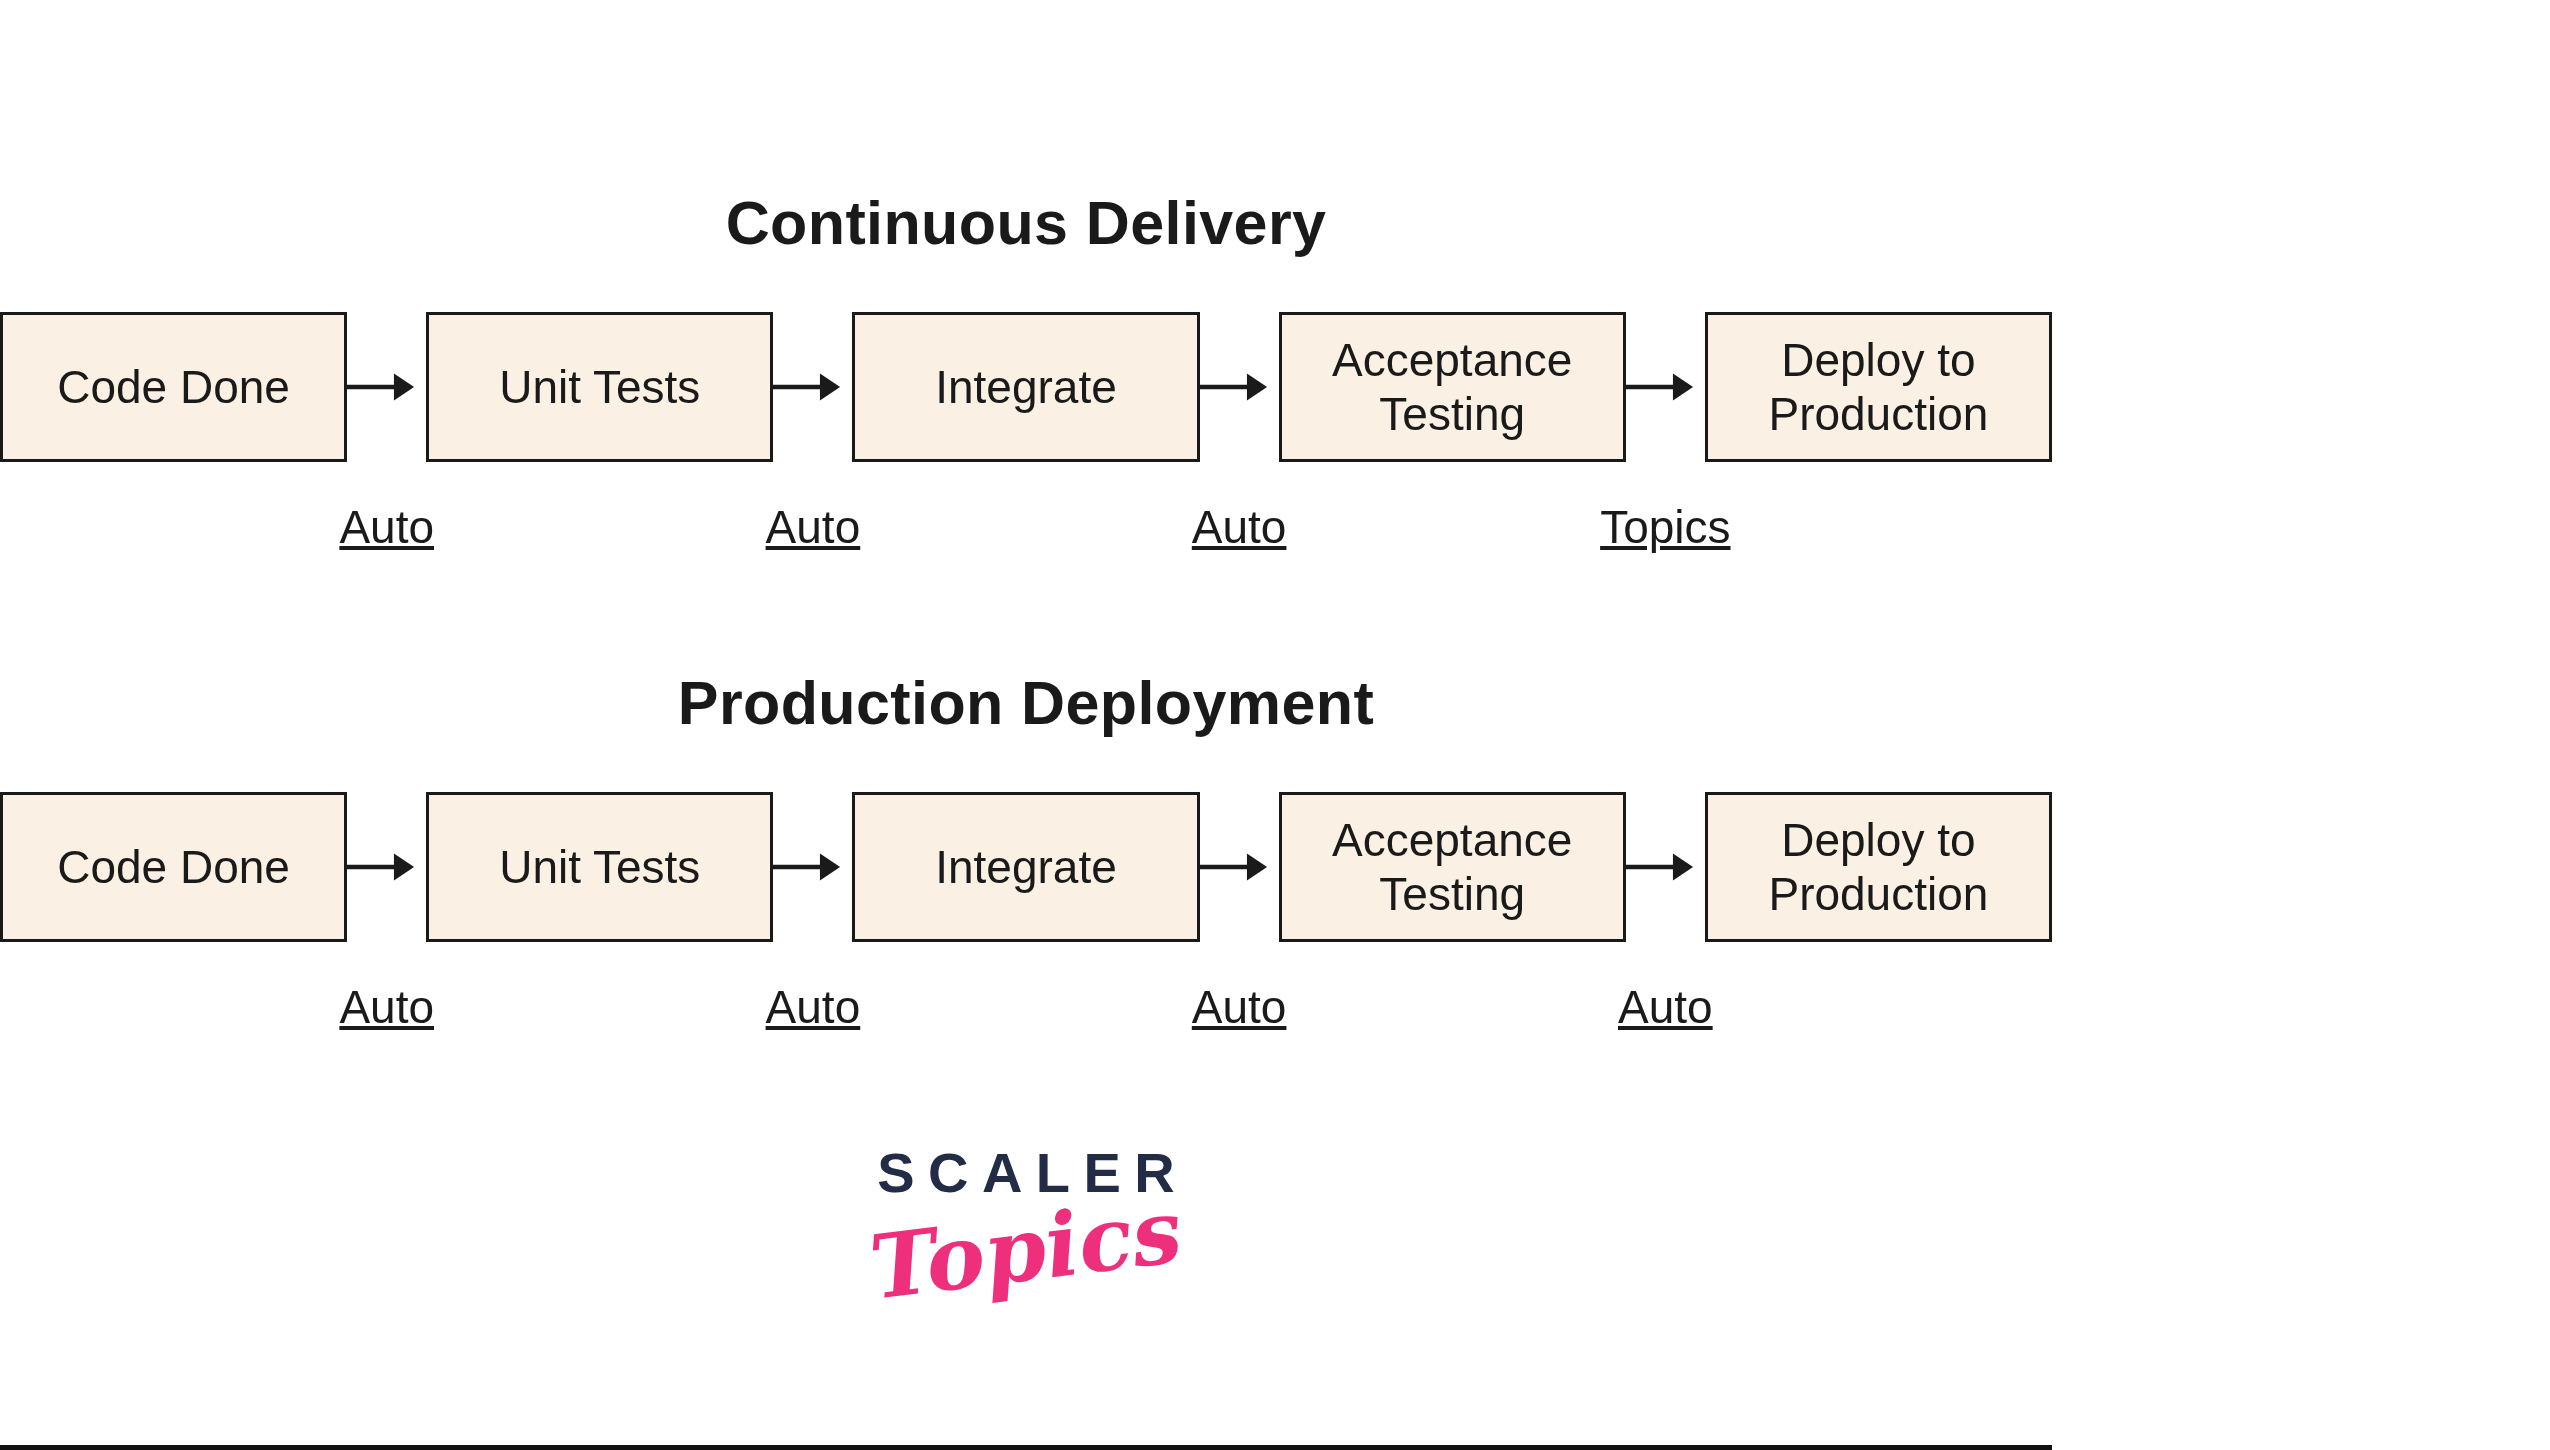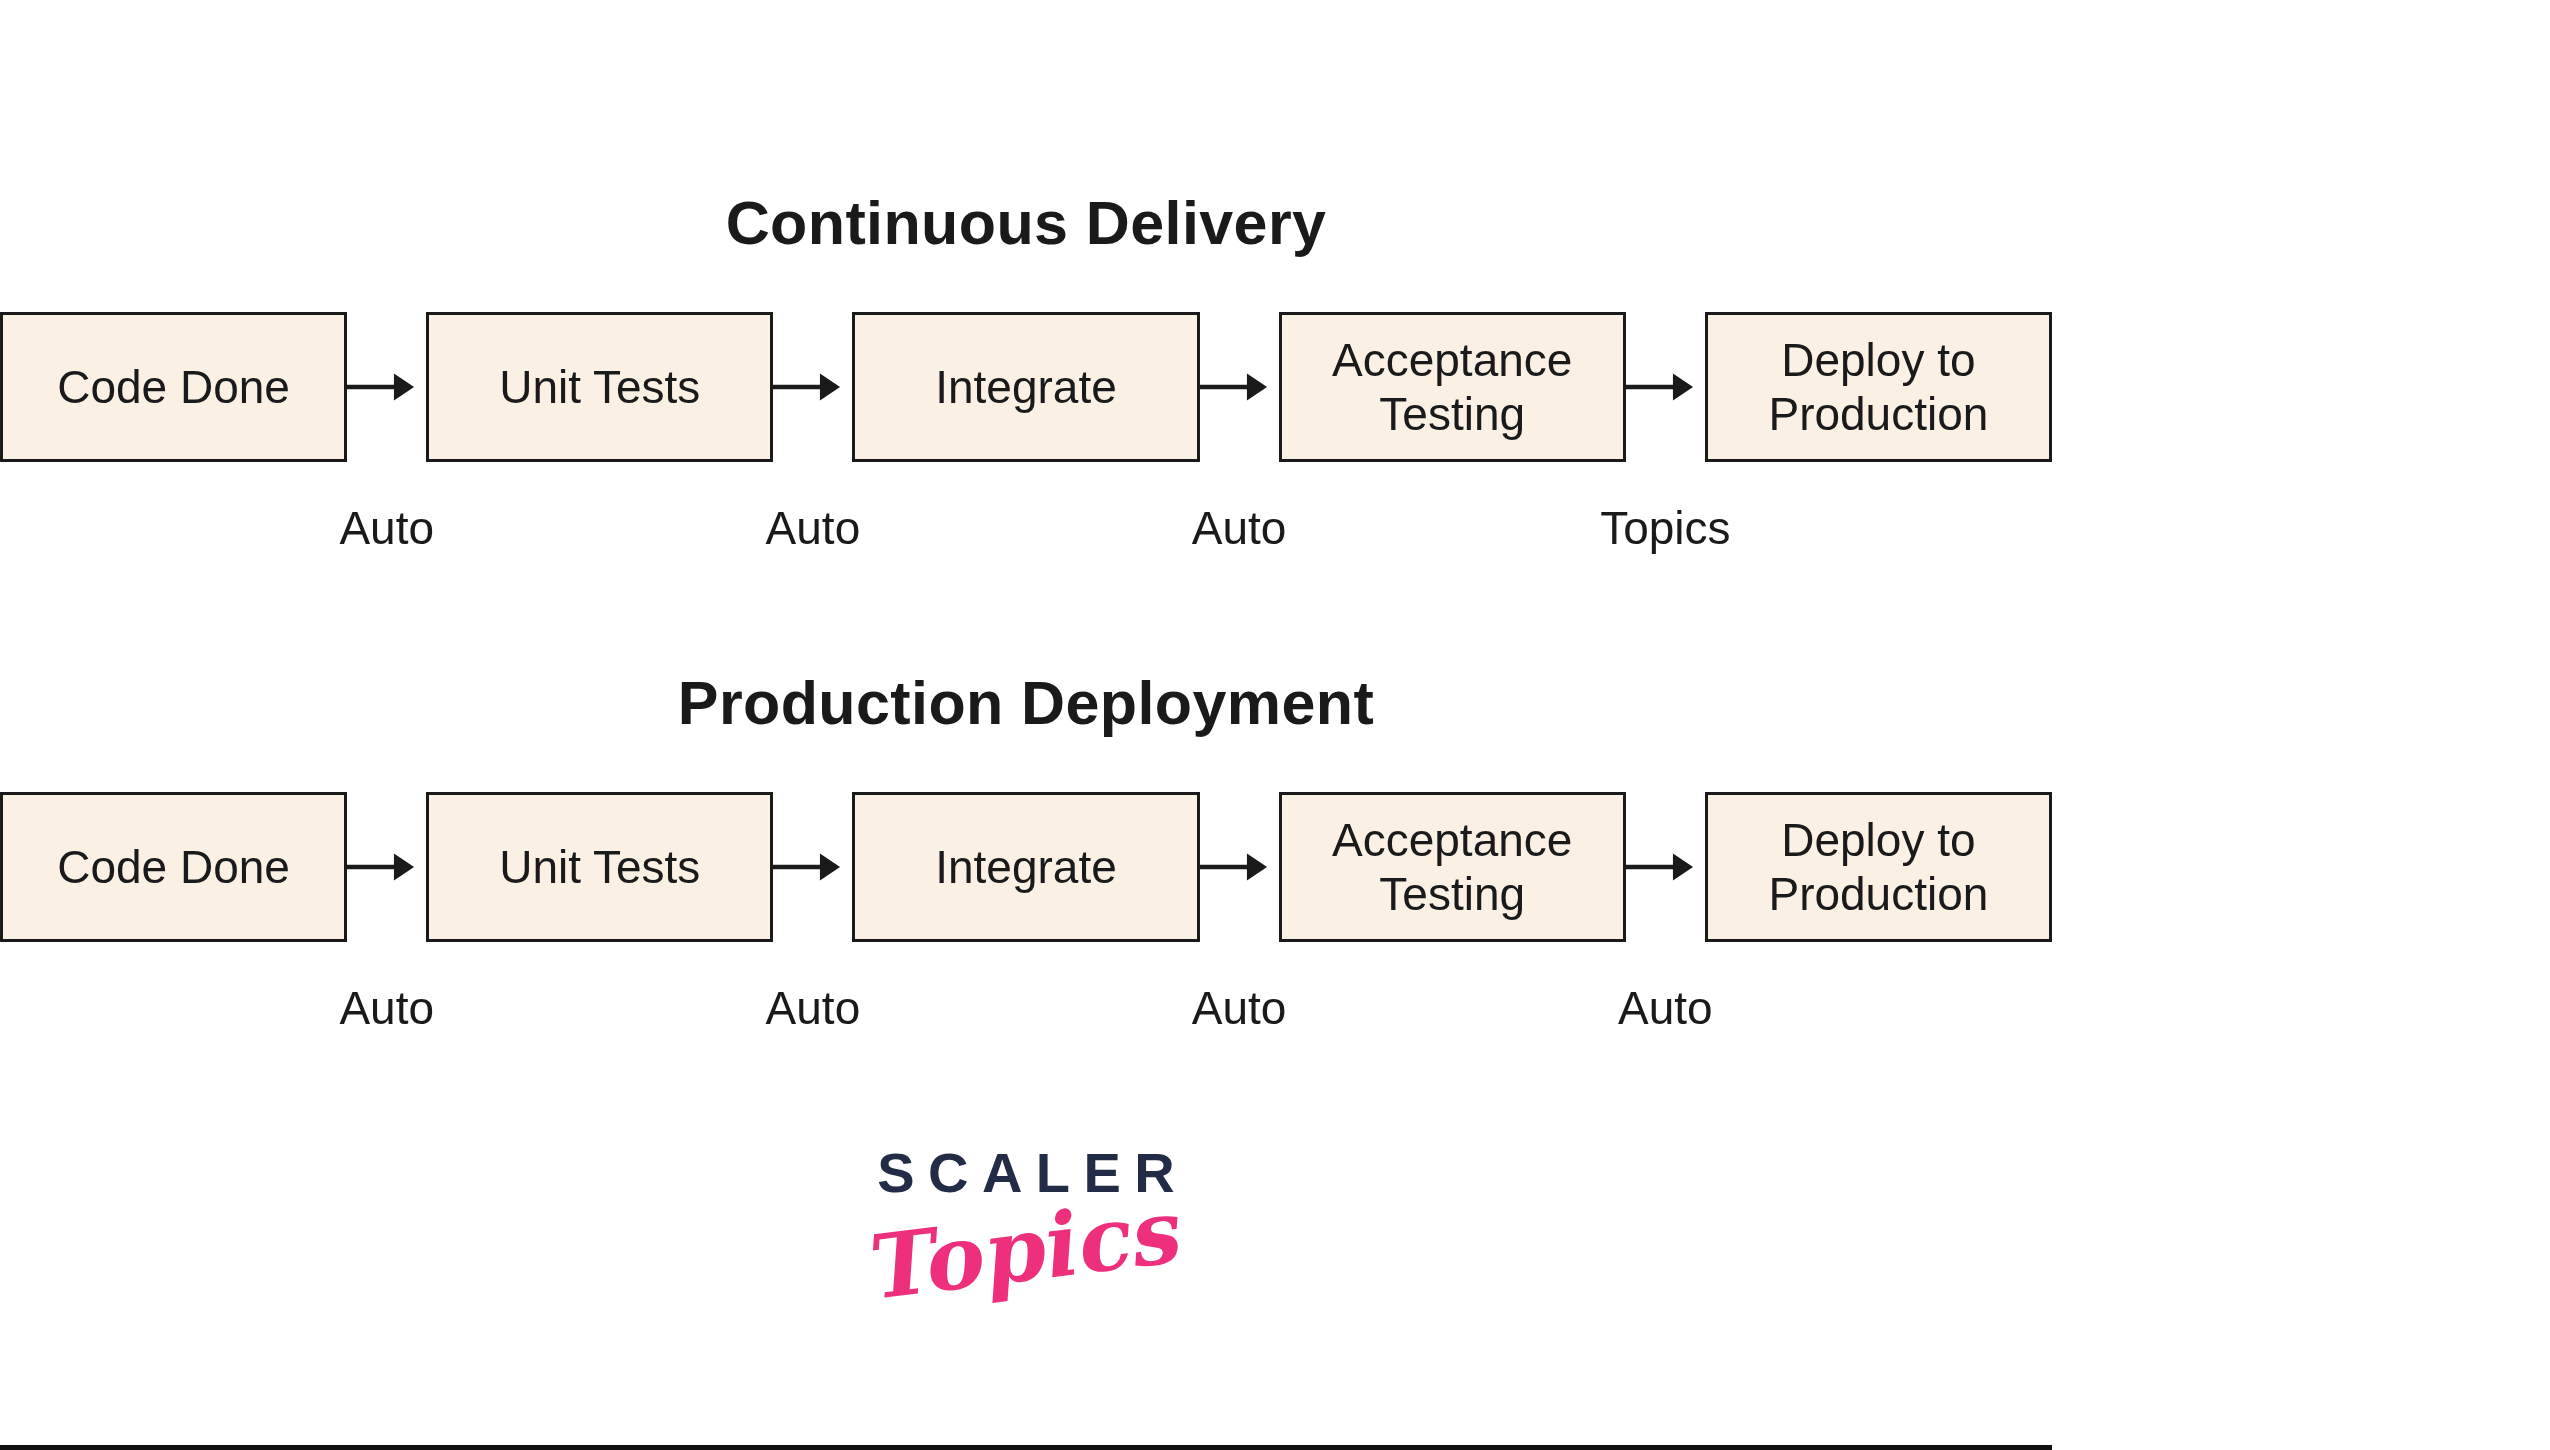--- a/index.html
+++ b/index.html
@@ -69,21 +69,22 @@
     display: flex;
     justify-content: center;
     margin-top: 37px;
     height: 56px;
   }
   .labels-row .sp { width: 367px; }
   .labels-row .tl {
     width: 79px;
     display: flex;
     justify-content: center;
-    align-items: flex-end;
+    align-items: center;
+    text-decoration: underline;
   }
   .labels-row .tl span {
     white-space: nowrap;
     font-size: 46px;
     line-height: 1.15;
     color: var(--text-color);
   }
 
   .logo {
     margin-top: 105px;

